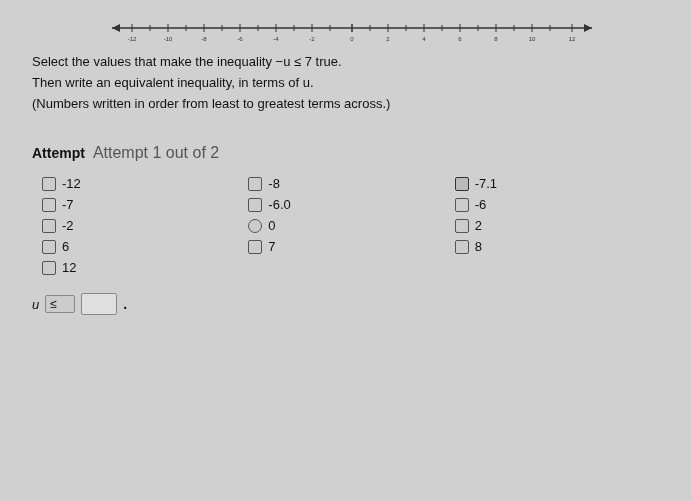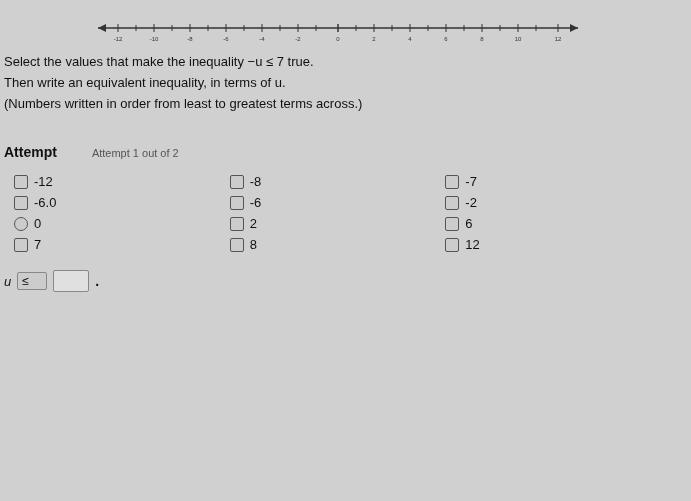--- a/index.html
+++ b/index.html
@@ -9,21 +9,21 @@
       width: 691px;
       min-height: 501px;
       display: flex;
       flex-direction: column;
       align-items: center;
     }
     .page {
       background: #d0d0d0;
       width: 691px;
       min-height: 501px;
-      padding: 10px 20px 20px 4px;
+      padding: 10px 20px 20px 32px;
       position: relative;
     }
 
     
     .number-line-container {
       display: flex;
       justify-content: center;
       margin-bottom: 10px;
       margin-top: 4px;
     }
@@ -54,23 +54,22 @@
       align-items: baseline;
       gap: 8px;
       margin-bottom: 14px;
     }
     .answer-label {
       font-size: 14px;
       font-weight: bold;
       color: #111;
     }
     .attempt-label {
-      font-size: 11px;
+      font-size: 16px;
       color: #555;
-      margin-left: 27px;
     }
 
     
     .values-grid {
       display: grid;
       grid-template-columns: 1fr 1fr 1fr;
       row-gap: 6px;
       column-gap: 0px;
       margin-bottom: 18px;
       padding: 0 10px;
@@ -224,20 +223,24 @@
 
   <div class="value-item">
         <div class="value-checkbox"></div>
         <span>-12</span>
       </div>
       <div class="value-item">
         <div class="value-checkbox"></div>
         <span>-8</span>
       </div>
       <div class="value-item">
+        <div class="value-checkbox selected"></div>
+        <span>-7.1</span>
+      </div>
+      <div class="value-item">
         <div class="value-checkbox"></div>
         <span>-7</span>
       </div>
       <div class="value-item">
         <div class="value-checkbox"></div>
         <span>-6.0</span>
       </div>
       <div class="value-item">
         <div class="value-checkbox"></div>
         <span>-6</span>

